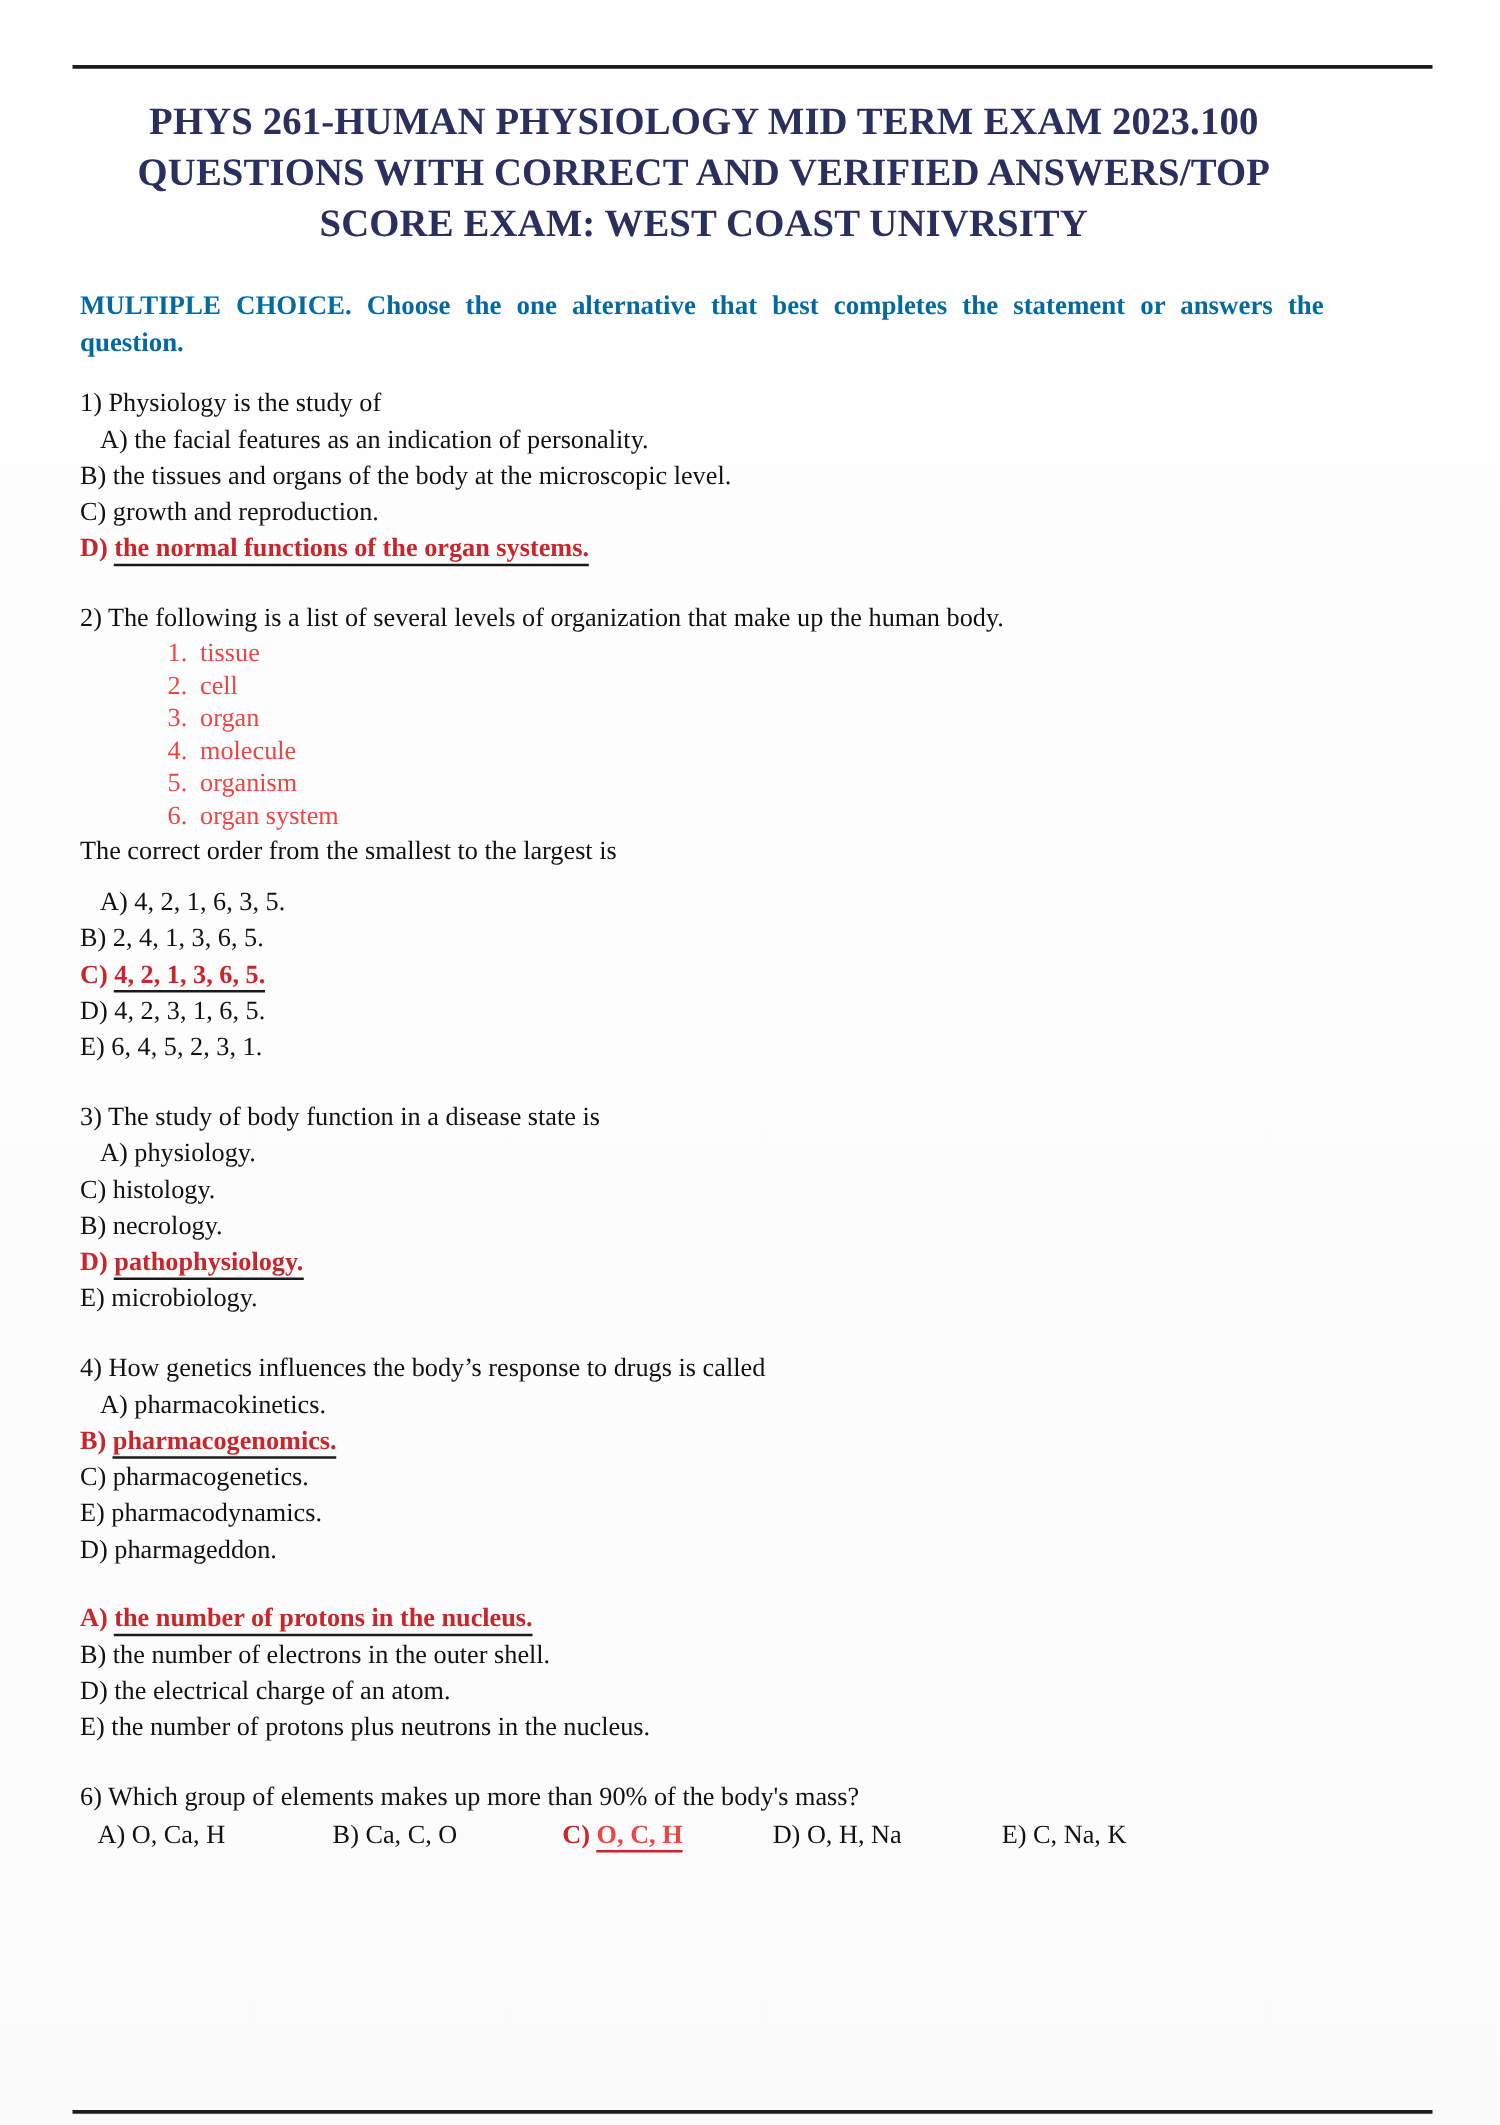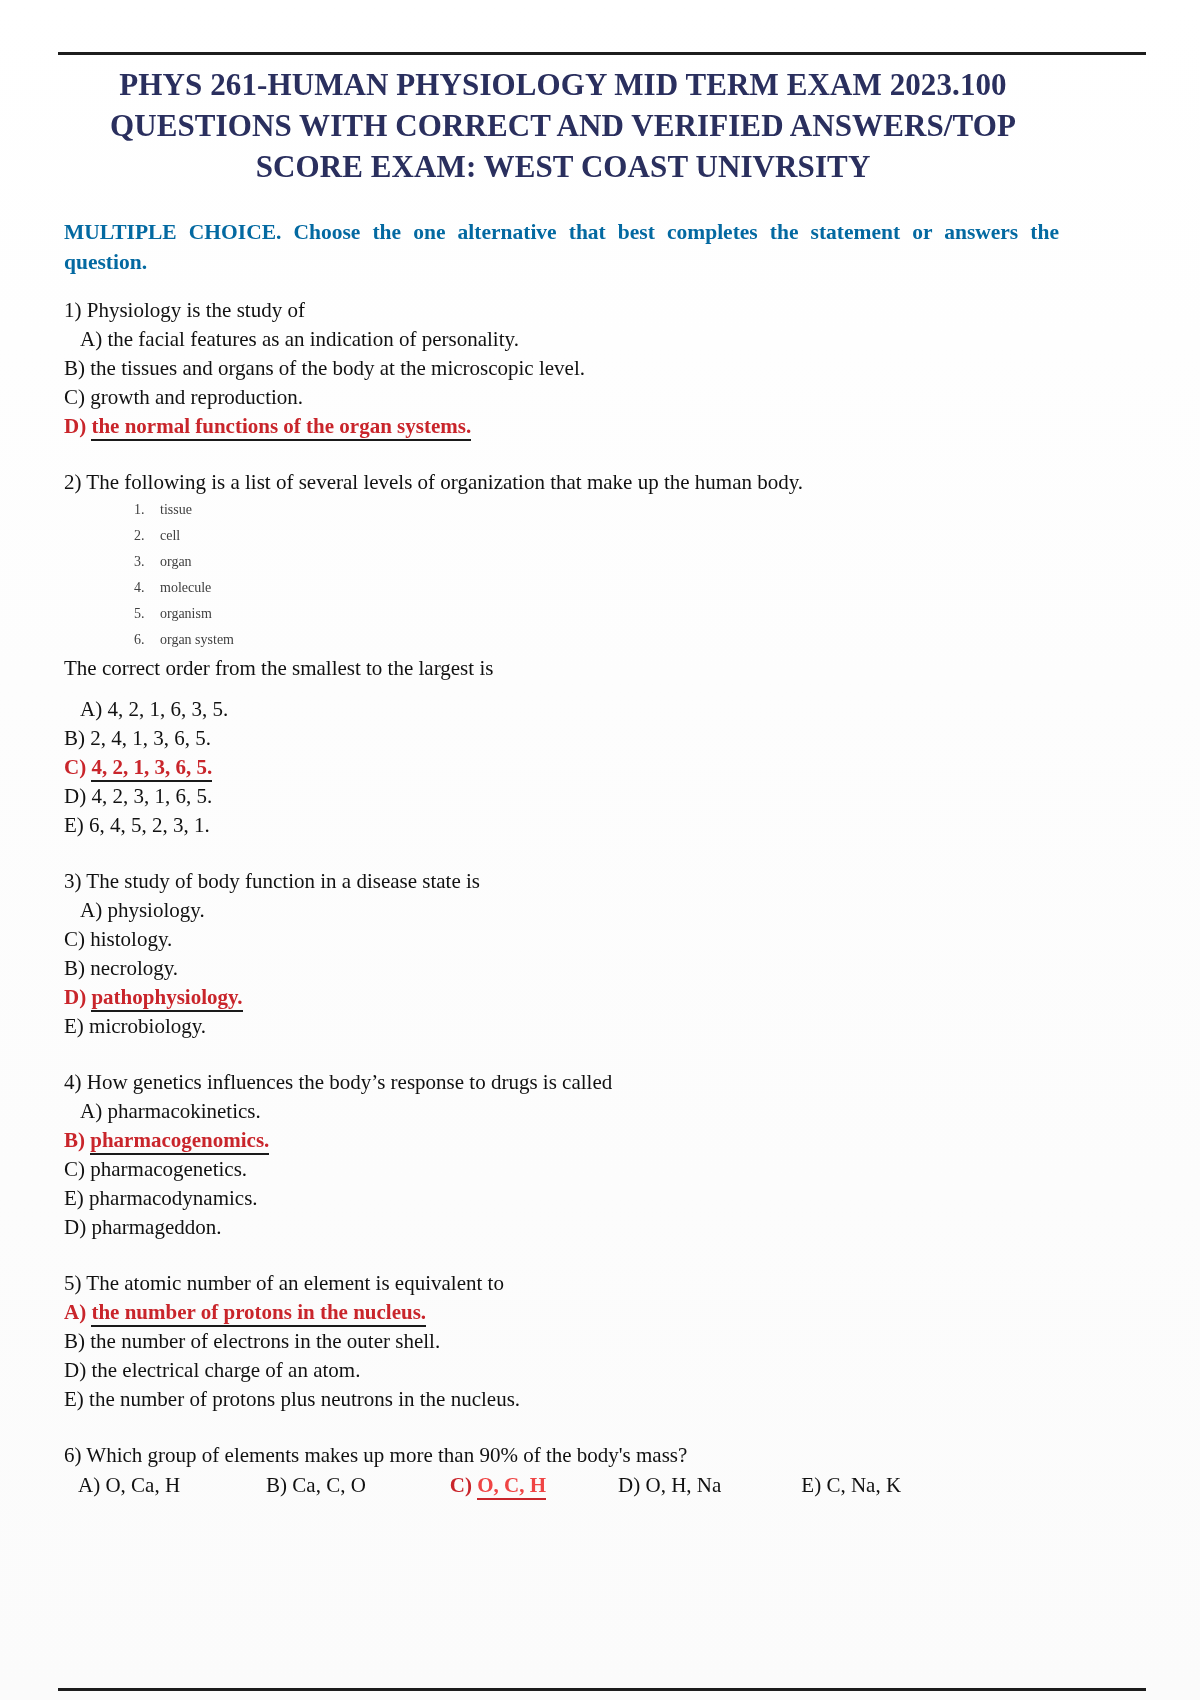--- a/index.html
+++ b/index.html
@@ -52,21 +52,21 @@
     width: 1000px;
   }
   .doc-title {
     font-family: "Liberation Serif", "DejaVu Serif", serif;
     font-weight: bold;
     font-size: 31px;
     line-height: 41px;
     letter-spacing: 0.1px;
     color: #2a2f5e;
     text-align: center;
-    margin: 4px 0 0 0;
+    margin: 16px 0 0 0;
     padding: 0 4px;
     width: 990px;
   }
   .instructions {
     font-weight: bold;
     font-size: 21.5px;
     line-height: 30px;
     color: #0369a1;
     text-align: justify;
     text-justify: inter-word;
@@ -101,24 +101,24 @@
     font-weight: bold;
     border-bottom: 2.5px solid #1a1a1a;
     padding-bottom: 1px;
   }
   .sublist {
     margin: 0;
     padding: 0;
     list-style: none;
   }
   .sublist-item {
-    font-size: 14px;
+    font-size: 21px;
     line-height: 26px;
     padding-left: 70px;
-    color: #404040;
+    color: #ef4444;
   }
   .sublist-item .num { display: inline-block; width: 26px; }
   .q-tail {
     font-size: 21px;
     line-height: 30px;
     color: #111111;
   }
   .gap-sm { height: 12px; }
   .gap-md { height: 26px; }
   .inline-row {
@@ -205,21 +205,20 @@
       <div class="opt indented"><span class="lbl">A) </span><span class="txt">pharmacokinetics.</span></div>
       <div class="opt answer"><span class="lbl">B) </span><span class="txt">pharmacogenomics.</span></div>
       <div class="opt"><span class="lbl">C) </span><span class="txt">pharmacogenetics.</span></div>
       <div class="opt"><span class="lbl">E) </span><span class="txt">pharmacodynamics.</span></div>
       <div class="opt"><span class="lbl">D) </span><span class="txt">pharmageddon.</span></div>
     </div>
 
     <div class="gap-md"></div>
 
     <div class="question-block">
-      <div class="q-stem">5) The atomic number of an element is equivalent to</div>
       <div class="opt answer"><span class="lbl">A) </span><span class="txt">the number of protons in the nucleus.</span></div>
       <div class="opt"><span class="lbl">B) </span><span class="txt">the number of electrons in the outer shell.</span></div>
       <div class="opt"><span class="lbl">D) </span><span class="txt">the electrical charge of an atom.</span></div>
       <div class="opt"><span class="lbl">E) </span><span class="txt">the number of protons plus neutrons in the nucleus.</span></div>
     </div>
 
     <div class="gap-md"></div>
 
     <div class="question-block">
       <div class="q-stem">6) Which group of elements makes up more than 90% of the body's mass?</div>

